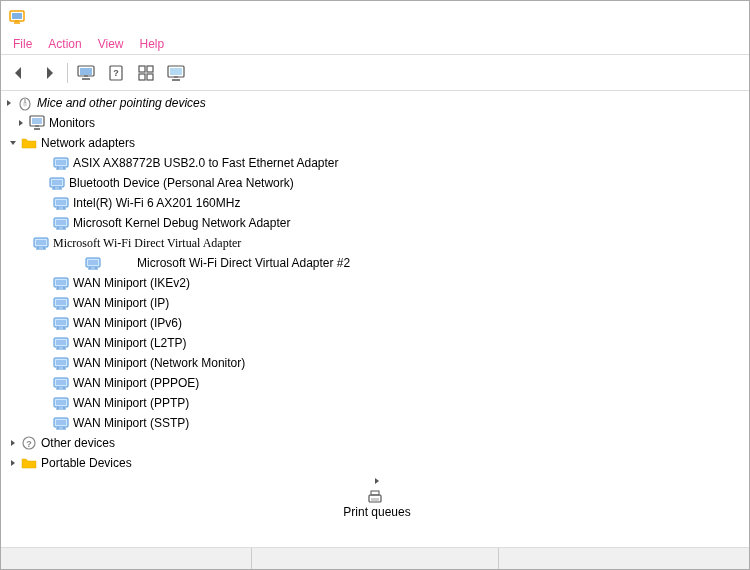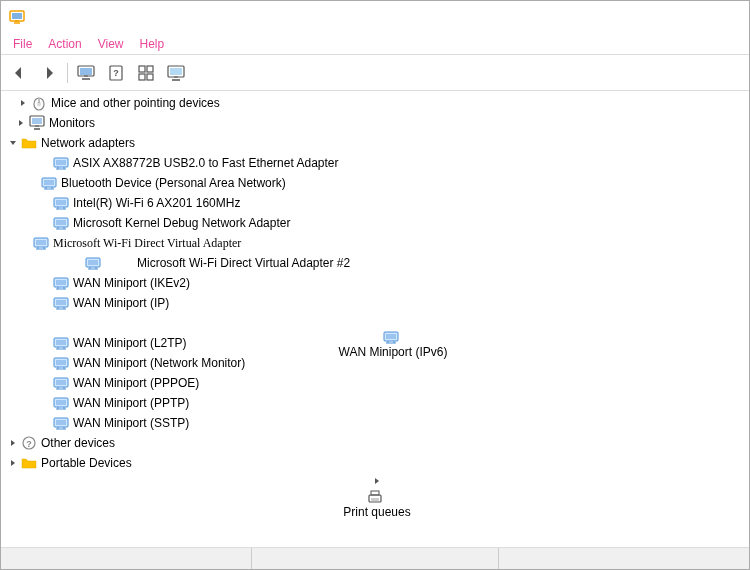--- a/index.html
+++ b/index.html
@@ -256,21 +256,21 @@
         <rect x="1" y="1" width="16" height="11" rx="1" fill="none" stroke="#555" stroke-width="1.2"></rect>
         <rect x="3" y="3" width="12" height="7" fill="#6ab4e8" opacity="0.5"></rect>
         <line x1="7" y1="12" x2="11" y2="12" stroke="#555" stroke-width="1"></line>
         <line x1="5" y1="15" x2="13" y2="15" stroke="#555" stroke-width="1.5"></line>
       </svg>
     </div>
   </div>
 
   <div class="content">
     <div class="tree-area" id="tree-container">
-    <div class="tree-item" style="padding-left: 14px;">
+    <div class="tree-item" style="padding-left: 0; font-style: italic;">
           <div class="expand-icon">
             <svg width="10" height="10" viewBox="0 0 10 10">
               <polygon points="3,2 7,5 3,8" fill="#555"></polygon>
             </svg>
           </div>
           <div class="item-icon">
             <svg width="16" height="16" viewBox="0 0 16 16">
       <ellipse cx="8" cy="9" rx="5" ry="6" fill="none" stroke="#888" stroke-width="1.2"></ellipse>
       <line x1="8" y1="4" x2="8" y2="8" stroke="#888" stroke-width="1"></line>
       <ellipse cx="8" cy="9" rx="2" ry="2.5" fill="#888" opacity="0.3"></ellipse>
@@ -313,21 +313,21 @@
             <svg width="16" height="16" viewBox="0 0 16 16">
       <rect x="1" y="3" width="14" height="9" rx="1" fill="#d0e8ff" stroke="#4a90d9" stroke-width="1"></rect>
       <rect x="3" y="5" width="10" height="5" fill="#4a90d9" opacity="0.4"></rect>
       <line x1="5" y1="12" x2="5" y2="14" stroke="#4a90d9" stroke-width="1"></line>
       <line x1="11" y1="12" x2="11" y2="14" stroke="#4a90d9" stroke-width="1"></line>
       <line x1="3" y1="14" x2="13" y2="14" stroke="#4a90d9" stroke-width="1"></line>
     </svg>
           </div>
           <span class="item-label">ASIX AX88772B USB2.0 to Fast Ethernet Adapter</span>
         </div>
-        <div class="tree-item" style="padding-left: 24px;">
+        <div class="tree-item" style="padding-left: 32px;">
           <div class="expand-icon" style="visibility: hidden;"></div>
           <div class="item-icon">
             <svg width="16" height="16" viewBox="0 0 16 16">
       <rect x="1" y="3" width="14" height="9" rx="1" fill="#d0e8ff" stroke="#4a90d9" stroke-width="1"></rect>
       <rect x="3" y="5" width="10" height="5" fill="#4a90d9" opacity="0.4"></rect>
       <line x1="5" y1="12" x2="5" y2="14" stroke="#4a90d9" stroke-width="1"></line>
       <line x1="11" y1="12" x2="11" y2="14" stroke="#4a90d9" stroke-width="1"></line>
       <line x1="3" y1="14" x2="13" y2="14" stroke="#4a90d9" stroke-width="1"></line>
     </svg>
           </div>
@@ -404,21 +404,21 @@
             <svg width="16" height="16" viewBox="0 0 16 16">
       <rect x="1" y="3" width="14" height="9" rx="1" fill="#d0e8ff" stroke="#4a90d9" stroke-width="1"></rect>
       <rect x="3" y="5" width="10" height="5" fill="#4a90d9" opacity="0.4"></rect>
       <line x1="5" y1="12" x2="5" y2="14" stroke="#4a90d9" stroke-width="1"></line>
       <line x1="11" y1="12" x2="11" y2="14" stroke="#4a90d9" stroke-width="1"></line>
       <line x1="3" y1="14" x2="13" y2="14" stroke="#4a90d9" stroke-width="1"></line>
     </svg>
           </div>
           <span class="item-label">WAN Miniport (IP)</span>
         </div>
-        <div class="tree-item" style="padding-left: 36px; flex-direction: column;">
+        <div class="tree-item" style="padding-left: 36px;">
           <div class="expand-icon" style="visibility: hidden;"></div>
           <div class="item-icon">
             <svg width="16" height="16" viewBox="0 0 16 16">
       <rect x="1" y="3" width="14" height="9" rx="1" fill="#d0e8ff" stroke="#4a90d9" stroke-width="1"></rect>
       <rect x="3" y="5" width="10" height="5" fill="#4a90d9" opacity="0.4"></rect>
       <line x1="5" y1="12" x2="5" y2="14" stroke="#4a90d9" stroke-width="1"></line>
       <line x1="11" y1="12" x2="11" y2="14" stroke="#4a90d9" stroke-width="1"></line>
       <line x1="3" y1="14" x2="13" y2="14" stroke="#4a90d9" stroke-width="1"></line>
     </svg>
           </div>

